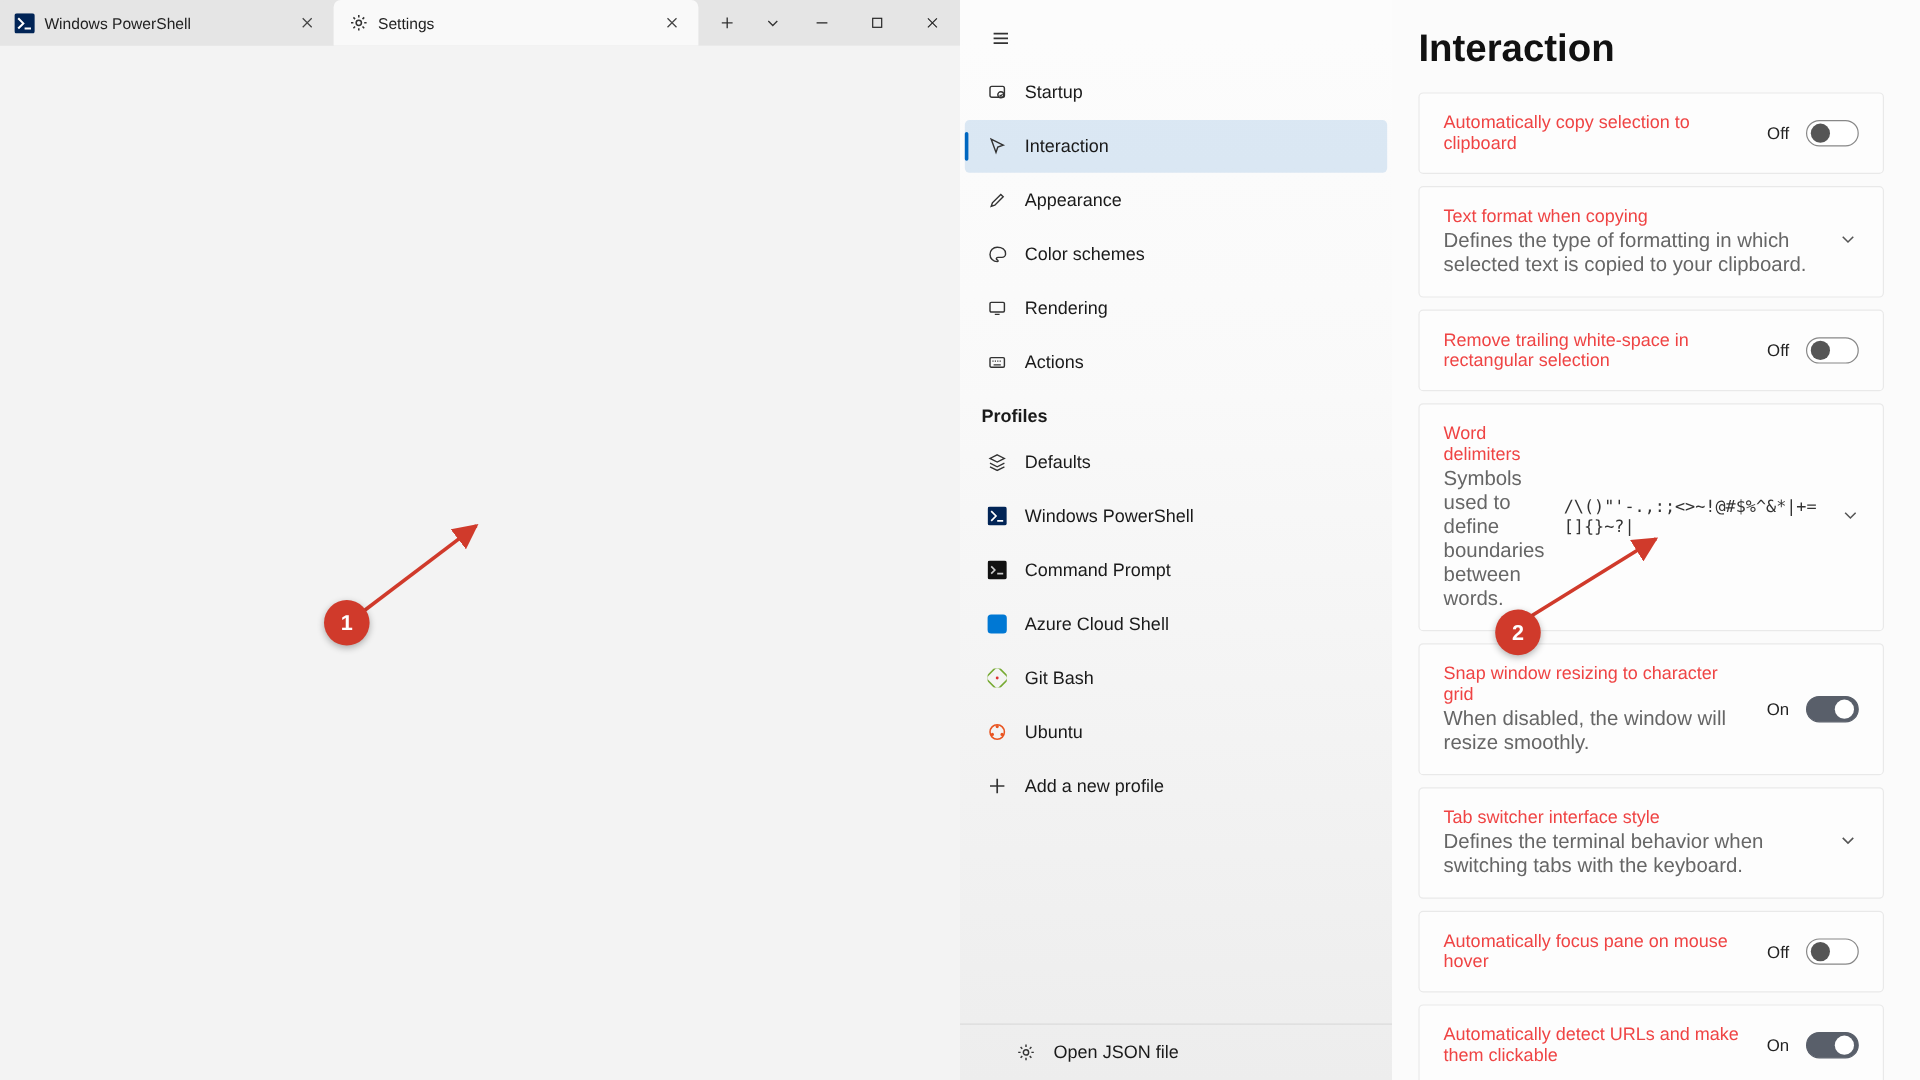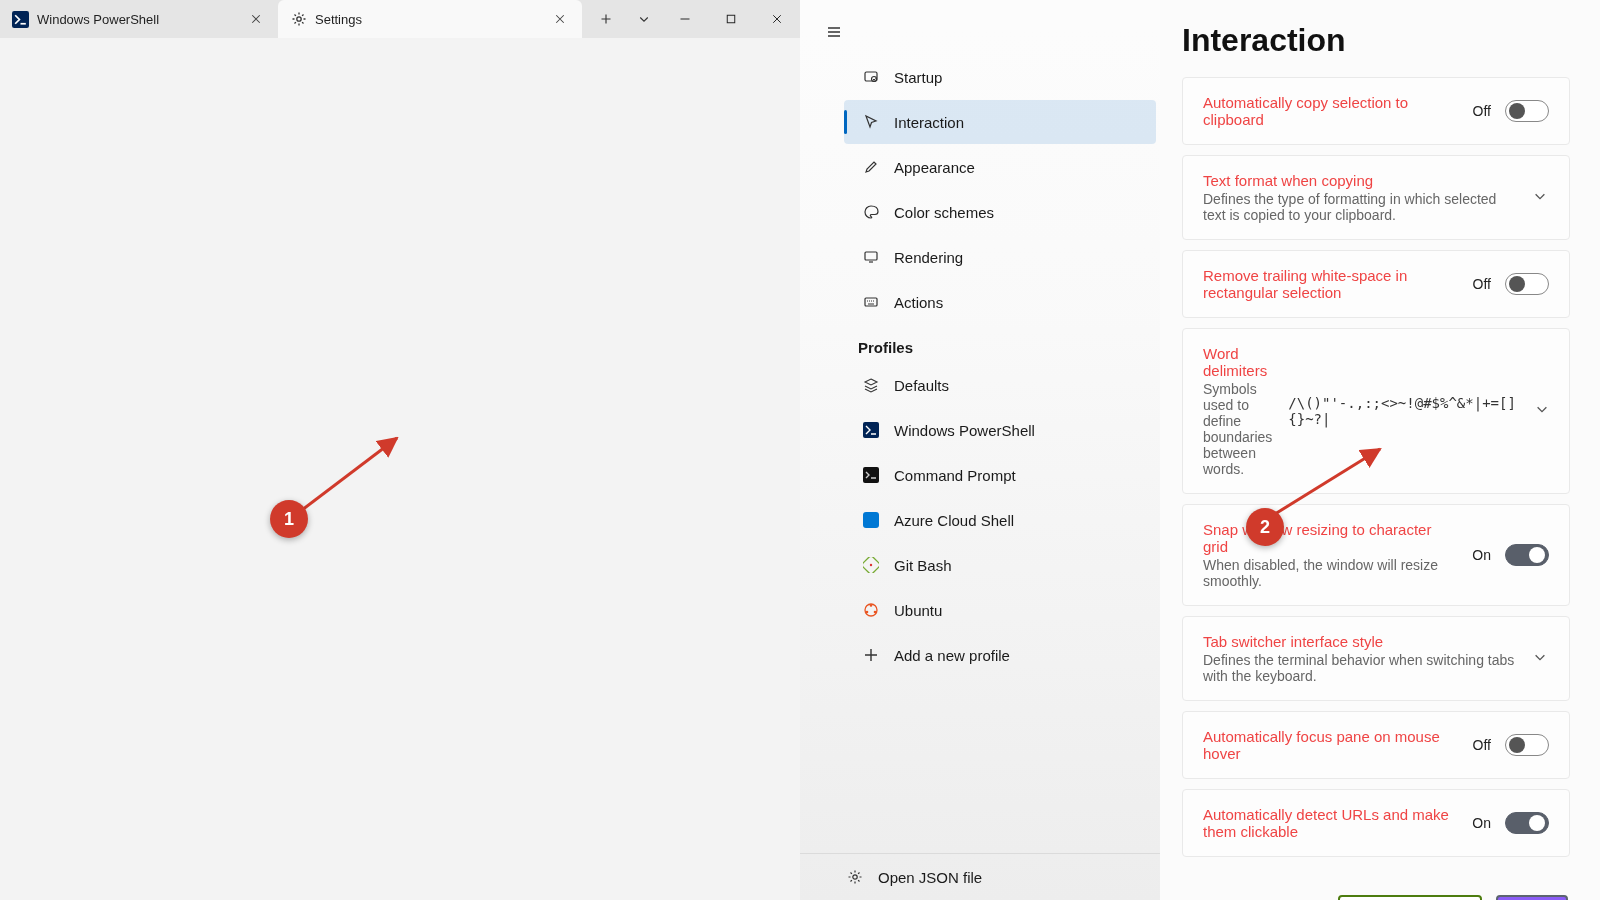--- a/index.html
+++ b/index.html
@@ -24,30 +24,30 @@
 
   
   .sidebar { width: 360px; background: linear-gradient(180deg, rgba(255,255,255,0.55) 0%, rgba(250,250,250,0.35) 35%, rgba(233,233,233,0.75) 100%); padding-top: 10px; display: flex; flex-direction: column; position: relative; }
   .sidebar::before { content:""; position:absolute; inset:0; backdrop-filter: blur(20px); z-index:-1; }
   .hamburger { margin: 6px 0 6px 18px; width: 32px; height: 32px; display: flex; align-items: center; justify-content: center; color: #333; border-radius: 4px; }
   .nav-item { display: flex; align-items: center; gap: 14px; height: 44px; padding: 0 18px; font-size: 15px; color: #1a1a1a; position: relative; border-radius: 4px; margin: 1px 4px; }
   .nav-item.selected { background: rgba(0,103,192,0.13); }
   .nav-item.selected::before { content: ""; position: absolute; left: 0; top: 10px; bottom: 10px; width: 3px; background: #0067c0; border-radius: 2px; }
   .nav-item .nav-icon { width: 18px; height: 18px; display:flex; align-items:center; justify-content:center; color:#333; }
   .section-label { font-size: 15px; font-weight: 600; color: #1a1a1a; padding: 14px 18px 6px; }
-  .sidebar-scroll { flex:1; overflow:auto;margin-left:40px; }
+  .sidebar-scroll { flex:1; overflow:auto; }
   .sidebar-bottom { border-top: 1px solid rgba(0,0,0,0.08); padding-left: 24px; }
 
   
   .content { flex: 1; padding: 22px 30px 0 22px; overflow: auto; background: #fbfbfb; position:relative; }
   .page-title { font-size: 32px; font-weight: 600; color: #111; margin-bottom: 18px; }
   .card { background: #fdfdfd; border: 1px solid #e9e9e9; border-radius: 4px; margin-bottom: 10px; padding: 16px 20px; display: flex; align-items: center; gap: 16px; }
   .card-texts { flex: 1; display: flex; flex-direction: column; gap: 2px; }
   .card-title { font-size: 15px; color: #ef4444; }
-  .card-desc { font-size: 14px; color: #666; }
+  .card-desc { font-size: 17px; color: #666; }
   .card-right { display: flex; align-items: center; gap: 14px; }
   .value-text { font-size: 14px; color: #333; font-family: "Consolas", monospace; }
   .state-text { font-size: 14px; color: #222; }
   .toggle { width: 44px; height: 22px; border-radius: 11px; position: relative; border: 1px solid #888; background: #fff; }
   .toggle.on { background: #595f6a; border-color: #595f6a; }
   .toggle .knob { position: absolute; top: 2px; width: 16px; height: 16px; border-radius: 50%; background: #555; left: 3px; transition: none; }
   .toggle.on .knob { background: #fff; left: 23px; }
   .chevron { width: 16px; color:#555; }
 
   .footer { display:flex; justify-content:flex-end; gap:14px; padding: 28px 2px 12px; }

